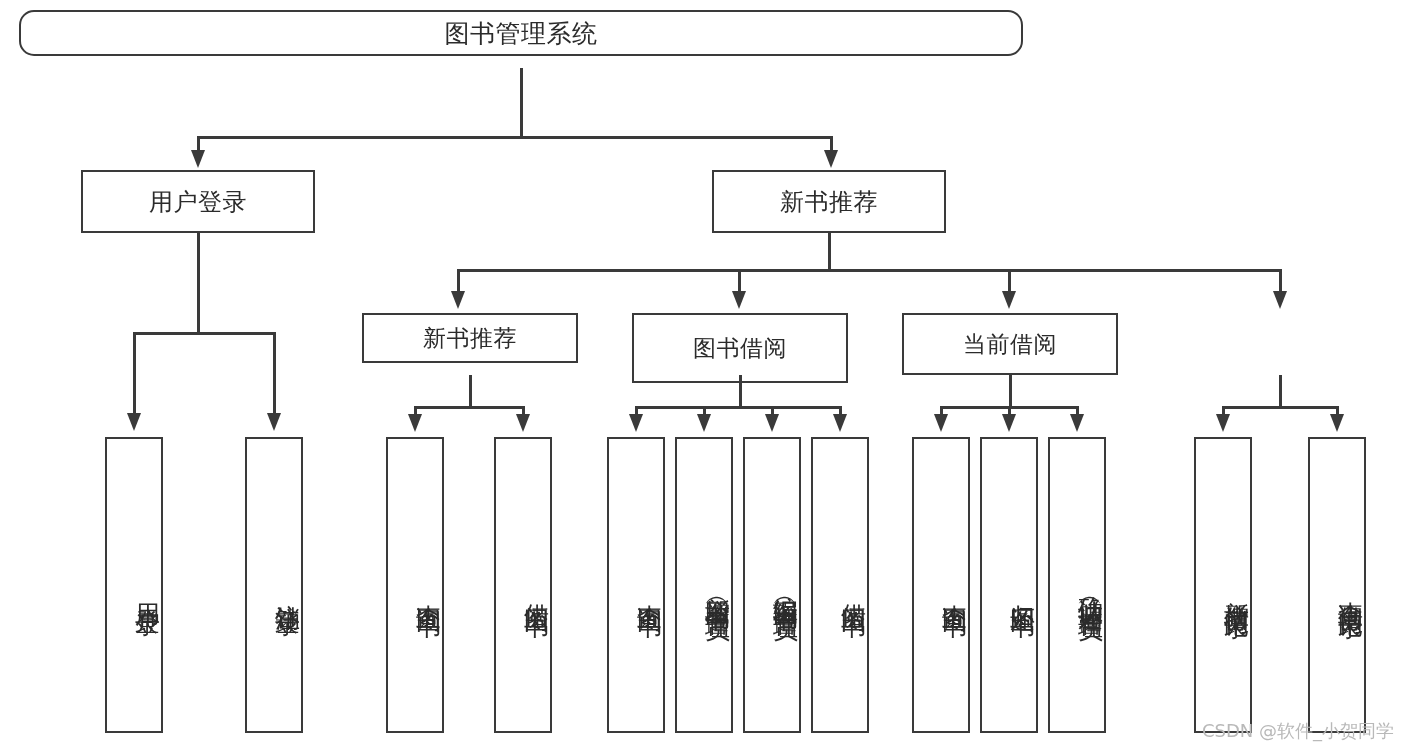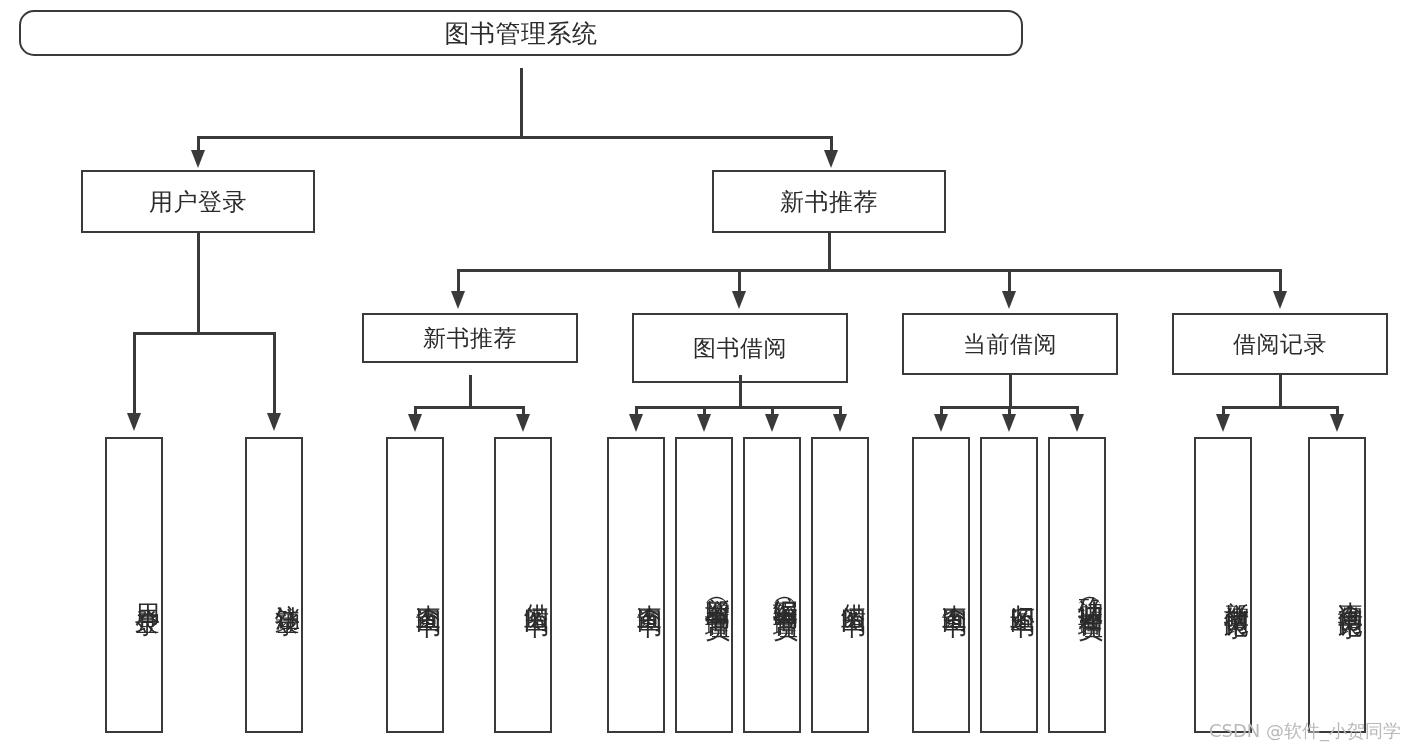--- a/index.html
+++ b/index.html
@@ -57,21 +57,21 @@
     position: absolute;
     width: 0;
     height: 0;
     border-left: 7px solid transparent;
     border-right: 7px solid transparent;
     border-top: 18px solid #3a3a3a;
   }
   
   #watermark {
     position: absolute;
-    right: 4px;
+    right: 11px;
     bottom: 4px;
     font-size: 18px;
     color: #b9b9b9;
     white-space: nowrap;
     font-family: "DejaVu Sans", "Liberation Sans", sans-serif;
     margin-left: 20px;
   }
 </style>
 </head>
 <body>
@@ -104,21 +104,20 @@
   <div class="conn vline" style="left:738px; top:269px; width:2.5px; height:26px;"></div>
   <div class="arrow" style="left:732px; top:291px;"></div>
   <div class="conn vline" style="left:1008px; top:269px; width:2.5px; height:26px;"></div>
   <div class="arrow" style="left:1002px; top:291px;"></div>
   <div class="conn vline" style="left:1279px; top:269px; width:2.5px; height:26px;"></div>
   <div class="arrow" style="left:1273px; top:291px;"></div>
 
   <div class="node level3" style="left:362px; top:313px; width:216px; height:50px;">新书推荐</div>
   <div class="node level3" style="left:632px; top:313px; width:216px; height:70px;">图书借阅</div>
   <div class="node level3" style="left:902px; top:313px; width:216px; height:62px;">当前借阅</div>
-  <div class="node level3" style="left:1172px; top:313px; width:216px; height:62px;">借阅记录</div>
 
   <div class="conn vline" style="left:469px; top:375px; width:2.5px; height:33px;"></div>
   <div class="conn hline" style="left:414px; top:406px; width:110px; height:2.5px;"></div>
   <div class="conn vline" style="left:414px; top:406px; width:2.5px; height:12px;"></div>
   <div class="arrow" style="left:408px; top:414px;"></div>
   <div class="conn vline" style="left:522px; top:406px; width:2.5px; height:12px;"></div>
   <div class="arrow" style="left:516px; top:414px;"></div>
 
   <div class="conn vline" style="left:739px; top:375px; width:2.5px; height:33px;"></div>
   <div class="conn hline" style="left:635px; top:406px; width:205px; height:2.5px;"></div>

